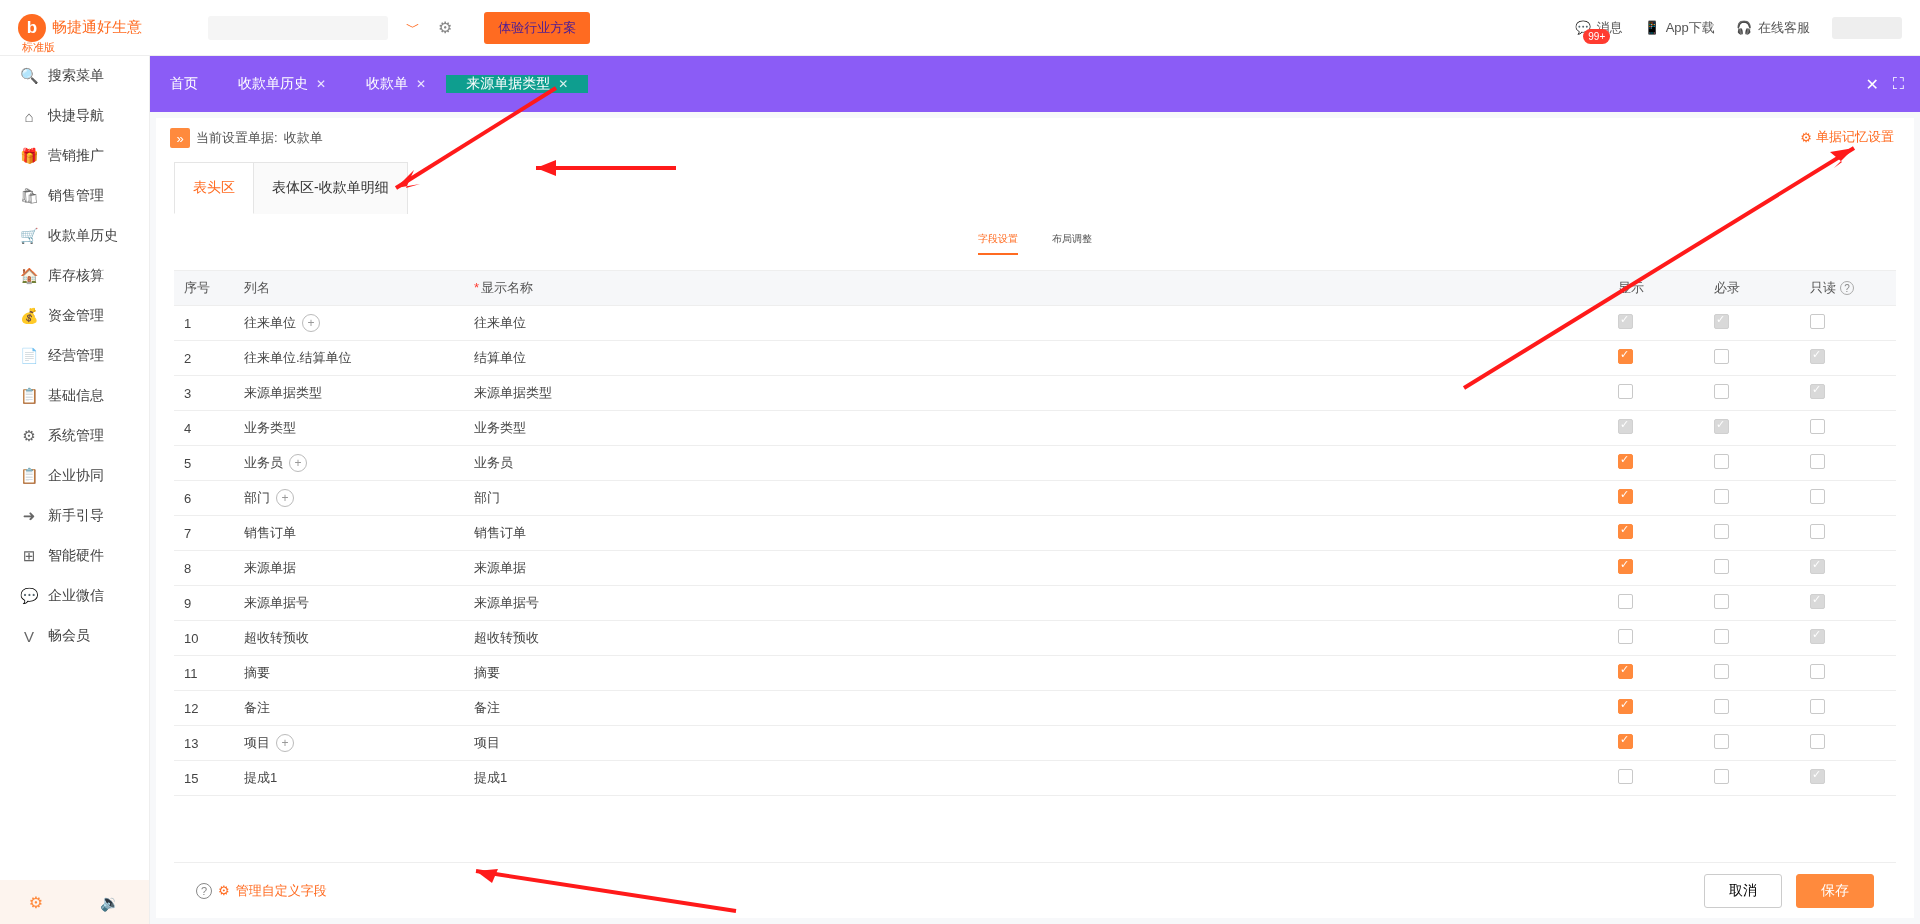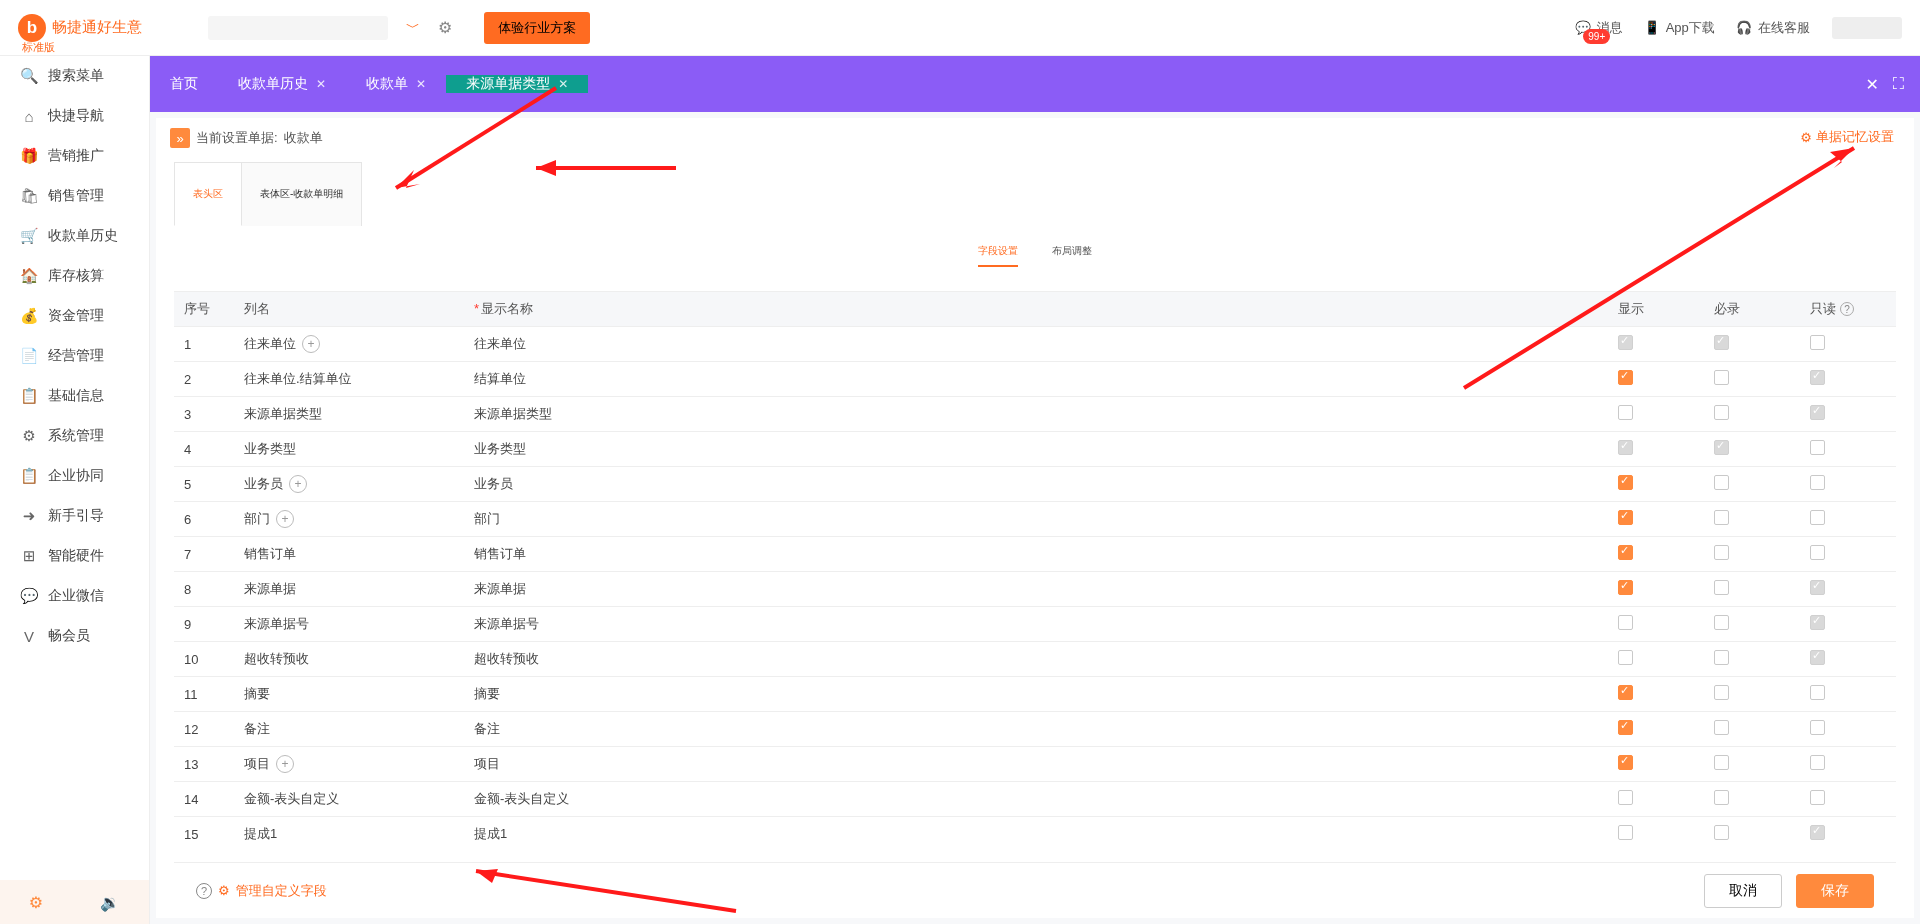--- a/index.html
+++ b/index.html
@@ -9,21 +9,21 @@
 
 .topbar{height:56px;display:flex;align-items:center;padding:0 18px;border-bottom:1px solid #eee;background:#fff;position:relative;}
 .logo{display:flex;align-items:center;gap:6px;width:150px;}
 .logo-mark{width:28px;height:28px;border-radius:50%;background:#ff6b21;display:flex;align-items:center;justify-content:center;color:#fff;font-weight:bold;font-size:17px;}
 .logo-text{color:#ff6b21;font-size:15px;font-weight:500;}
 .logo-sub{position:absolute;top:40px;left:22px;font-size:11px;color:#ff6b21;}
 .org-select{margin-left:40px;display:flex;align-items:center;gap:18px;}
 .org-name{background:#f5f5f5;color:#bbb;border-radius:3px;width:180px;height:24px;}
 .org-caret{color:#ff6b21;font-size:14px;}
 .gear{color:#888;font-size:16px;cursor:pointer;}
-.try-btn{margin-left:14px;background:#ff6b21;color:#000000;border:none;padding:7px 14px;border-radius:3px;font-size:13px;cursor:pointer;}
+.try-btn{margin-left:14px;background:#ff6b21;color:#4c1d95;border:none;padding:7px 14px;border-radius:3px;font-size:13px;cursor:pointer;}
 .top-right{margin-left:auto;display:flex;align-items:center;gap:22px;color:#555;}
 .tr-item{display:flex;align-items:center;gap:5px;cursor:pointer;position:relative;}
 .tr-badge{position:absolute;top:-10px;left:8px;background:#ff3b30;color:#fff;font-size:10px;border-radius:9px;padding:1px 5px;line-height:13px;margin-top:20px;}
 .avatar-blur{width:70px;height:22px;background:#eee;border-radius:3px;}
 
 
 .shell{flex:1;display:flex;min-height:0;}
 
 
 .leftnav{width:150px;background:#fff;border-right:1px solid #eee;display:flex;flex-direction:column;}
@@ -43,29 +43,29 @@
 .tabstrip .right-ic{margin-left:auto;display:flex;align-items:center;gap:14px;padding-right:16px;}
 .tabstrip .right-ic span{cursor:pointer;font-size:16px;}
 
 
 .content{flex:1;margin:6px;background:#fff;position:relative;display:flex;flex-direction:column;min-height:0;}
 .crumb{display:flex;align-items:center;padding:10px 14px;font-size:13px;color:#555;gap:6px;}
 .crumb-handle{width:20px;height:20px;background:#ff8a3d;color:#fff;display:flex;align-items:center;justify-content:center;border-radius:2px;font-size:13px;}
 .mem-link{position:absolute;right:20px;top:10px;color:#ff6b21;display:flex;align-items:center;gap:4px;cursor:pointer;font-size:13px;}
 
 .area-tabs{display:flex;margin:4px 18px 0 18px;}
-.area-tab{padding:24px 18px;border:1px solid #e5e5e5;border-bottom:none;background:#fafafa;font-size:10px;cursor:pointer;margin-right:-1px;}
+.area-tab{padding:16px 18px;border:1px solid #e5e5e5;border-bottom:none;background:#fafafa;font-size:14px;cursor:pointer;margin-right:-1px;}
 .area-tab.active{background:#fff;color:#ff6b21;border-bottom:1px solid #fff;position:relative;z-index:2;}
 
 .sub-tabs{display:flex;gap:34px;justify-content:center;margin:18px 0 8px 0;font-size:10px;}
 .sub-tab{padding-bottom:7px;cursor:pointer;color:#555;}
 .sub-tab.active{color:#ff6b21;border-bottom:2px solid #ff6b21;}
 
 
-.tbl-wrap{flex:1;margin:16px 18px;overflow-y:auto;border-top:1px solid #eee;}
+.tbl-wrap{flex:1;margin:7px 18px;overflow-y:auto;border-top:1px solid #eee;}
 .grid{width:100%;border-collapse:collapse;table-layout:fixed;}
 .grid th,.grid td{border-bottom:1px solid #eee;padding:8px 10px;text-align:left;font-size:13px;color:#444;}
 .grid th{background:#f6f7f9;font-weight:500;color:#555;}
 .col-idx{width:60px;text-align:center;}
 .col-name{width:230px;}
 .col-disp{}
 .col-ck{width:96px;text-align:center;}
 .req-star{color:#ff3b30;margin-right:2px;}
 .addcirc{display:inline-flex;width:18px;height:18px;border:1px solid #bbb;border-radius:50%;align-items:center;justify-content:center;color:#999;font-size:12px;margin-left:6px;cursor:pointer;}
 .ck{display:inline-block;width:15px;height:15px;border:1px solid #c9c9c9;border-radius:2px;position:relative;background:#fff;}
@@ -357,28 +357,20 @@
                 </tr>
                 <tr>
                   <td class="col-idx">13</td>
                   <td class="col-name">项目<span class="addcirc">+</span></td>
                   <td class="col-disp">项目</td>
                   <td class="col-ck"><span class="ck on"></span></td>
                   <td class="col-ck"><span class="ck"></span></td>
                   <td class="col-ck"><span class="ck"></span></td>
                 </tr>
                 <tr>
-                  <td class="col-idx">14</td>
-                  <td class="col-name">金额-表头自定义</td>
-                  <td class="col-disp">金额-表头自定义</td>
-                  <td class="col-ck"><span class="ck"></span></td>
-                  <td class="col-ck"><span class="ck"></span></td>
-                  <td class="col-ck"><span class="ck"></span></td>
-                </tr>
-                <tr>
                   <td class="col-idx">15</td>
                   <td class="col-name">提成1</td>
                   <td class="col-disp">提成1</td>
                   <td class="col-ck"><span class="ck"></span></td>
                   <td class="col-ck"><span class="ck"></span></td>
                   <td class="col-ck"><span class="ck dis on"></span></td>
                 </tr>
               </tbody>
           </table>
         </div>

